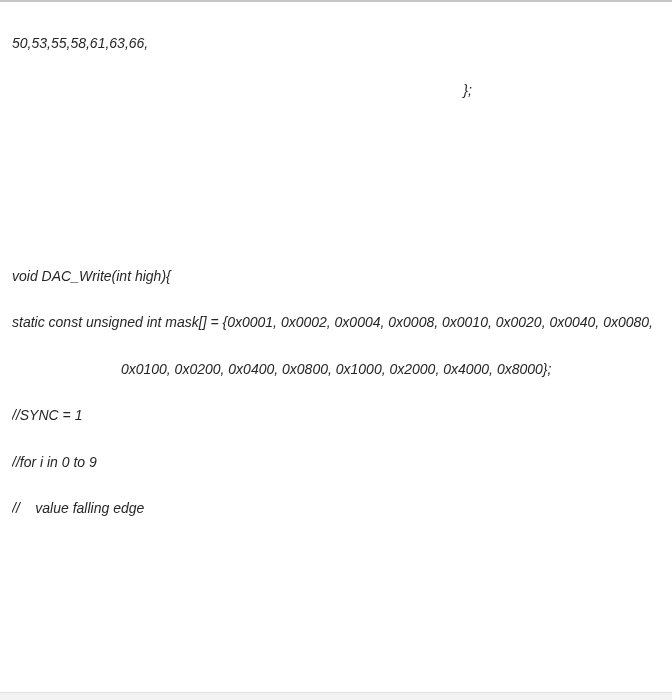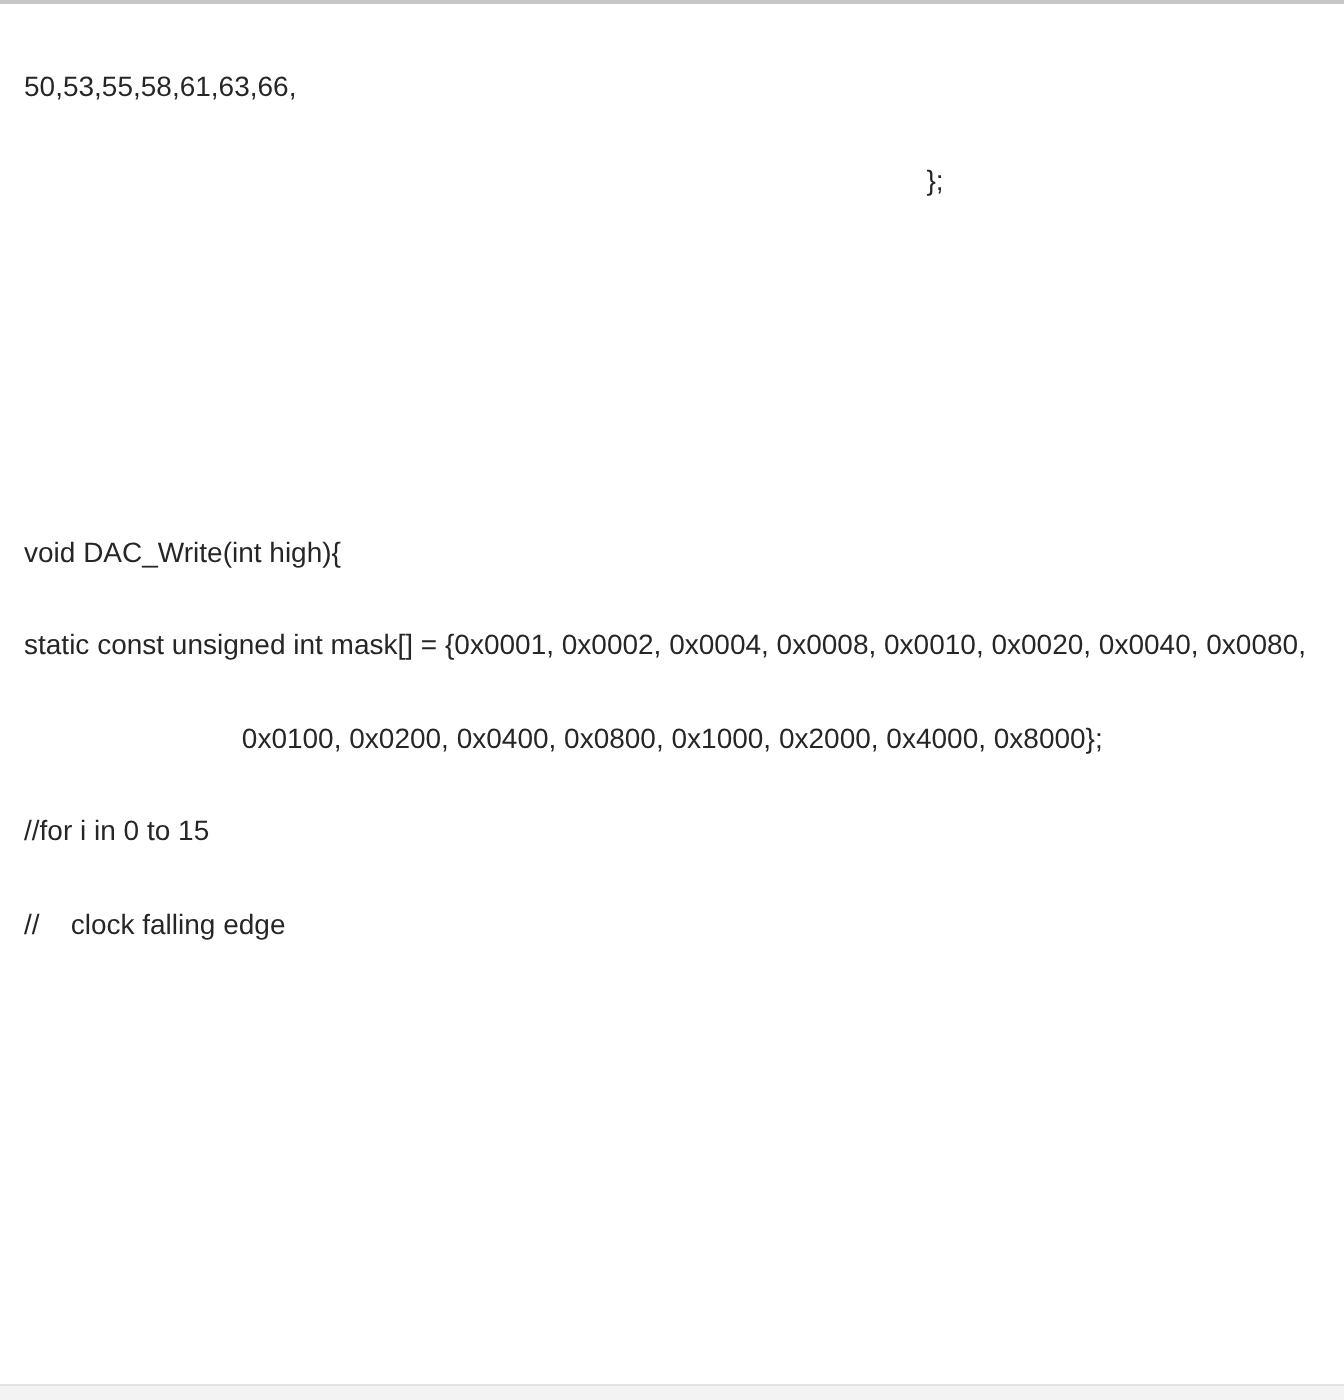--- a/index.html
+++ b/index.html
@@ -27,20 +27,21 @@
     font-family: "Liberation Sans", sans-serif;
     font-size: 14px;
     line-height: 15.5px;
     color: #262626;
     white-space: pre;
     overflow: hidden;
   }
   .code-line {
     height: 15.5px;
     white-space: pre;
+    font-style: italic;
   }
   .bottom-bar {
     position: absolute;
     bottom: 0; left: 0; right: 0;
     height: 7px;
     background: #f3f3f3;
     border-top: 1px solid #e2e2e2;
   }
 </style>
 </head>
@@ -50,22 +51,23 @@
 
 <div class="code-document">
   <div class="code-line">50,53,55,58,61,63,66,</div>
   <div class="code-line">                                                                                                                    };</div>
   <div class="code-line"></div>
   <div class="code-line"></div>
   <div class="code-line"></div>
   <div class="code-line">void DAC_Write(int high){</div>
   <div class="code-line">static const unsigned int mask[] = {0x0001, 0x0002, 0x0004, 0x0008, 0x0010, 0x0020, 0x0040, 0x0080,</div>
   <div class="code-line">                            0x0100, 0x0200, 0x0400, 0x0800, 0x1000, 0x2000, 0x4000, 0x8000};</div>
-  <div class="code-line">//for i in 0 to 15</div>
-  <div class="code-line">//    clock falling edge</div>
+  <div class="code-line">//SYNC = 1</div>
+  <div class="code-line">//for i in 0 to 9</div>
+  <div class="code-line">//    value falling edge</div>
   <div class="code-line"></div>
   
   
   
   
   
   
   
   
   

